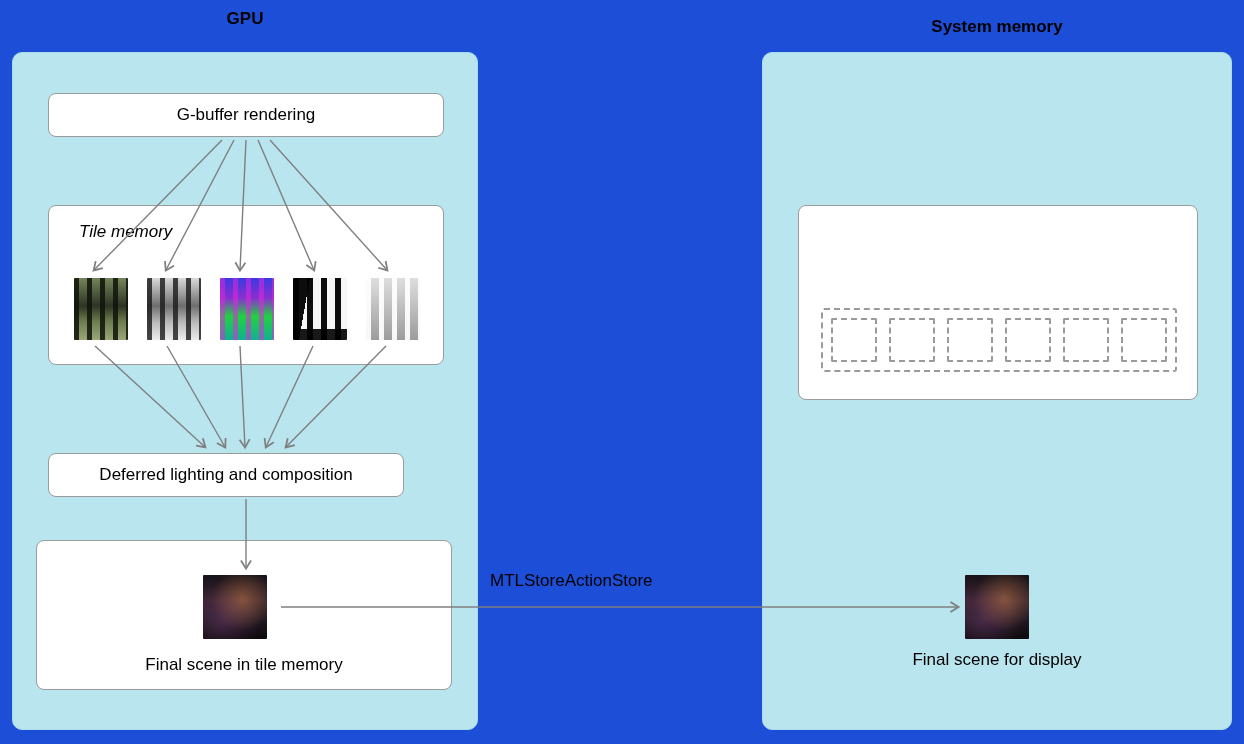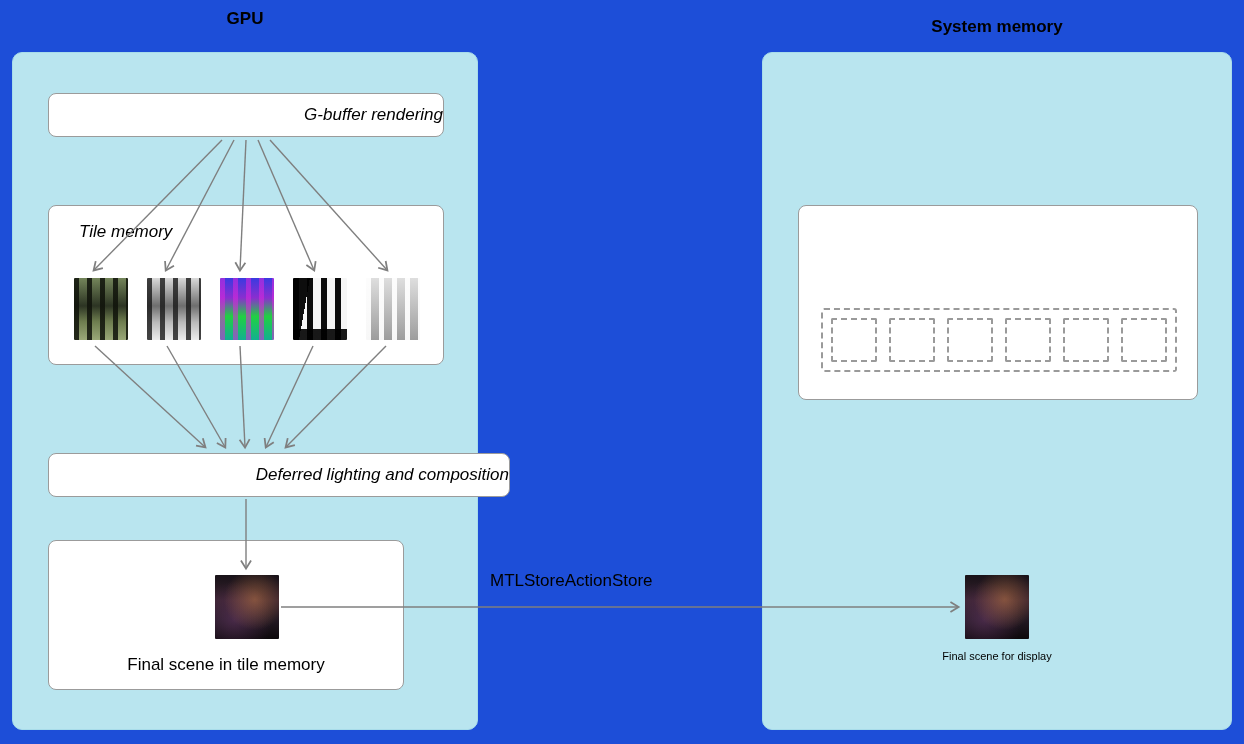--- a/index.html
+++ b/index.html
@@ -14,21 +14,21 @@
   .panel{
     position:absolute;background:#b9e5ef;border:1px solid #a8dcea;border-radius:10px;box-sizing:border-box;
   }
   #gpu-panel{left:12px;top:52px;width:466px;height:678px;}
   #sys-panel{left:762px;top:52px;width:470px;height:678px;}
 
   .white-box{
     position:absolute;background:#ffffff;border:1px solid #9b9b9b;border-radius:8px;box-sizing:border-box;
     font-size:17px;
   }
-  .centered-label{display:flex;align-items:center;justify-content:flex-end;font-style:italic;}
+  .centered-label{display:flex;align-items:center;justify-content:center;}
 
   #gbuffer-box{left:48px;top:93px;width:396px;height:44px;}
   #tile-box{left:48px;top:205px;width:396px;height:160px;font-style:italic;}
   #tile-label{position:absolute;left:30px;top:16px;font-size:17px;}
   #thumb-row{position:absolute;left:25px;top:72px;width:346px;height:62px;display:flex;gap:19px;}
   .thumb{width:54px;height:62px;flex:0 0 54px;border-radius:1px;}
 
   
   .thumb-albedo{
     background-image:
@@ -56,35 +56,35 @@
       repeating-linear-gradient(90deg, rgba(255,255,255,0.92) 0px, rgba(255,255,255,0.92) 5px, transparent 5px, transparent 13px),
       linear-gradient(to bottom,#dedede 0%,#9c9c9c 100%);
   }
   .thumb-final{
     background-image:
       radial-gradient(circle at 62% 38%, rgba(190,120,70,0.55) 0%, transparent 55%),
       radial-gradient(circle at 30% 70%, rgba(110,60,110,0.5) 0%, transparent 60%),
       linear-gradient(to bottom,#181218 0%,#38222e 40%,#221822 70%,#0d090c 100%);
   }
 
-  #deferred-box{left:48px;top:453px;width:462px;height:44px;}
-  #final-left-box{left:48px;top:540px;width:356px;height:150px;}
+  #deferred-box{left:48px;top:453px;width:356px;height:44px;}
+  #final-left-box{left:36px;top:540px;width:416px;height:150px;}
   #final-left-thumb{position:absolute;left:166px;top:34px;width:64px;height:64px;}
   .box-caption{position:absolute;left:0;bottom:14px;width:100%;text-align:center;font-size:17px;}
 
   #note-box{left:798px;top:205px;width:400px;height:195px;}
   #note-text{margin:26px auto 0;width:330px;text-align:center;font-size:17px;line-height:25px;}
   #placeholder-row{
     position:absolute;left:22px;top:102px;width:356px;height:64px;box-sizing:border-box;
     border:2px dashed #9a9a9a;border-radius:3px;display:flex;gap:12px;padding:8px;
   }
   #placeholder-row .slot{flex:1 1 auto;border:2px dashed #9a9a9a;border-radius:2px;box-sizing:border-box;}
 
   #final-right-thumb{position:absolute;left:965px;top:575px;width:64px;height:64px;}
-  #final-right-caption{position:absolute;left:762px;top:650px;width:470px;text-align:center;font-size:11px;}
+  #final-right-caption{position:absolute;left:762px;top:650px;width:470px;text-align:center;font-size:17px;}
 
   #transfer-label{position:absolute;left:490px;top:571px;width:265px;text-align:left;font-size:17px;}
 
   #arrows{position:absolute;left:0;top:0;width:1244px;height:744px;pointer-events:none;}
 </style>
 </head>
 <body>
 
 <div id="page">
 

